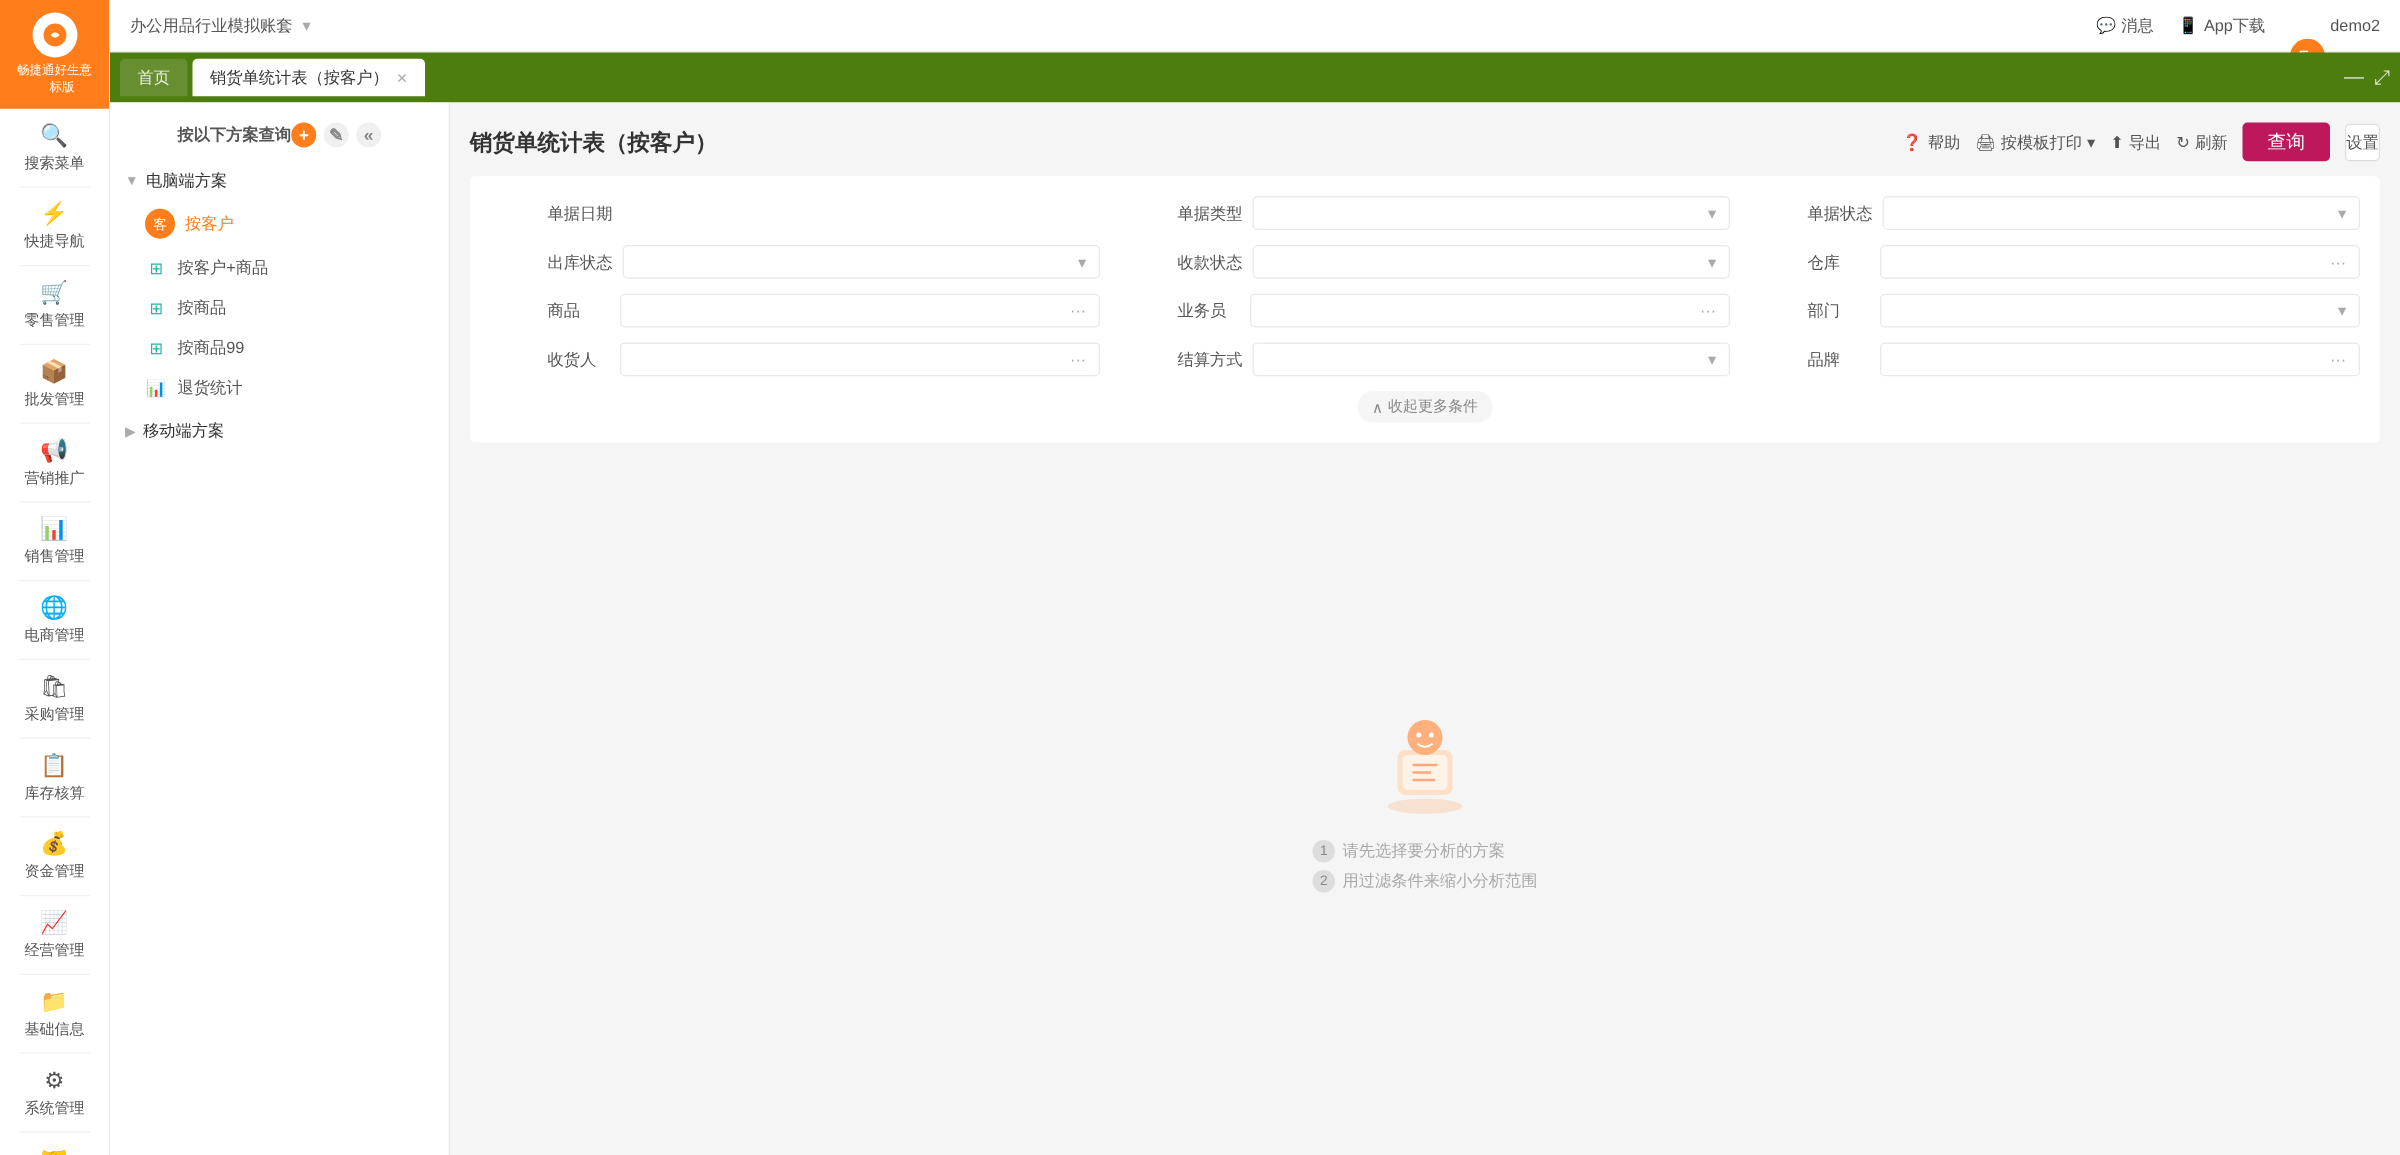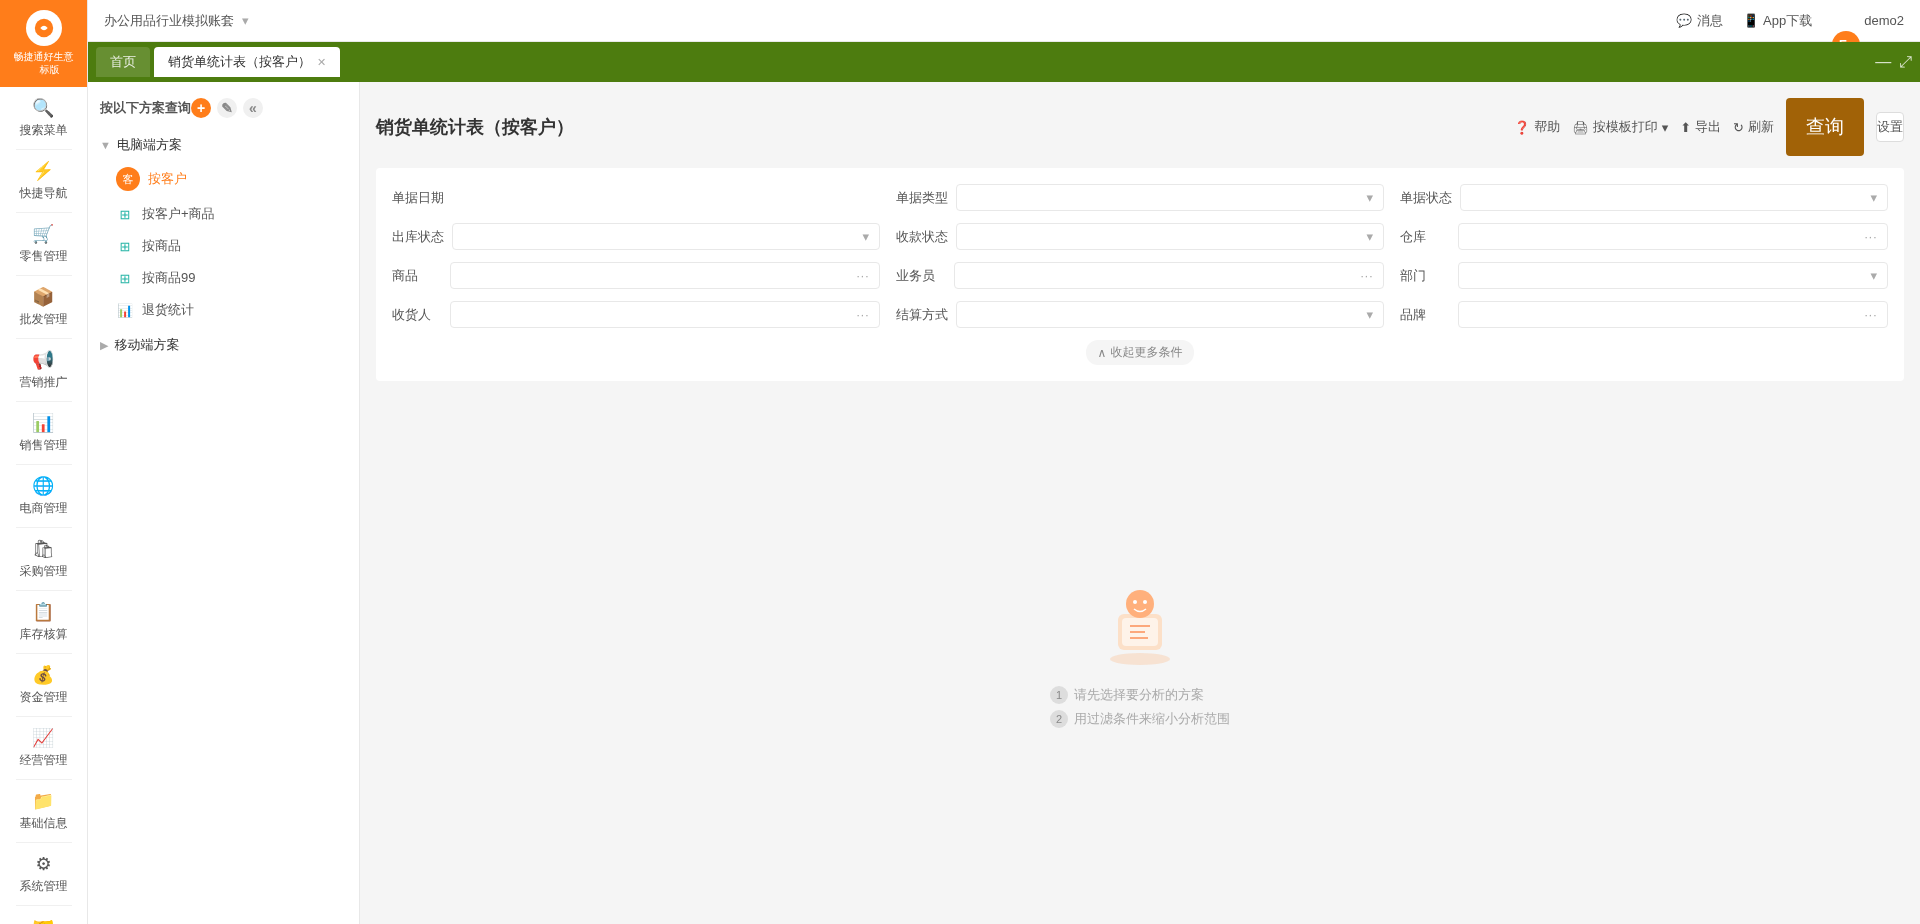--- a/index.html
+++ b/index.html
@@ -148,21 +148,21 @@
       width: 272px;
       background: #fff;
       border-right: 1px solid #e8e8e8;
       padding: 12px 0;
       flex-shrink: 0;
       overflow-y: auto;
     }
     .left-panel-header {
       display: flex;
       align-items: center;
-      justify-content: flex-start;
+      justify-content: center;
       padding: 4px 12px 8px;
       font-size: 13px;
       color: #555;
       font-weight: bold;
     }
     .left-panel-header-actions {
       display: flex;
       gap: 6px;
       align-items: center;
     }
@@ -239,27 +239,27 @@
     }
     .page-action-btn {
       display: flex;
       align-items: center;
       gap: 4px;
       cursor: pointer;
       color: #555;
       font-size: 13px;
     }
     .btn-primary {
-      background: #a16207;
+      background: #be185d;
       color: #fff;
       border: none;
-      padding: 16px 20px;
+      padding: 6px 20px;
       border-radius: 4px;
       cursor: pointer;
-      font-size: 19px;
+      font-size: 15px;
     }
     .btn-secondary {
       background: #fff;
       color: #555;
       border: 1px solid #ddd;
       padding: 5px 0;
       border-radius: 4px;
       cursor: pointer;
       font-size: 13px;
     }
@@ -276,20 +276,21 @@
       align-items: center;
       gap: 16px;
       margin-bottom: 12px;
     }
     .filter-row:last-child { margin-bottom: 0; }
     .filter-item {
       display: flex;
       align-items: center;
       gap: 8px;
       flex: 1;
+      margin-left: 46px;
     }
     .filter-label {
       color: #555;
       font-size: 13px;
       white-space: nowrap;
       min-width: 50px;
     }
     .filter-control {
       flex: 1;
       display: flex;

